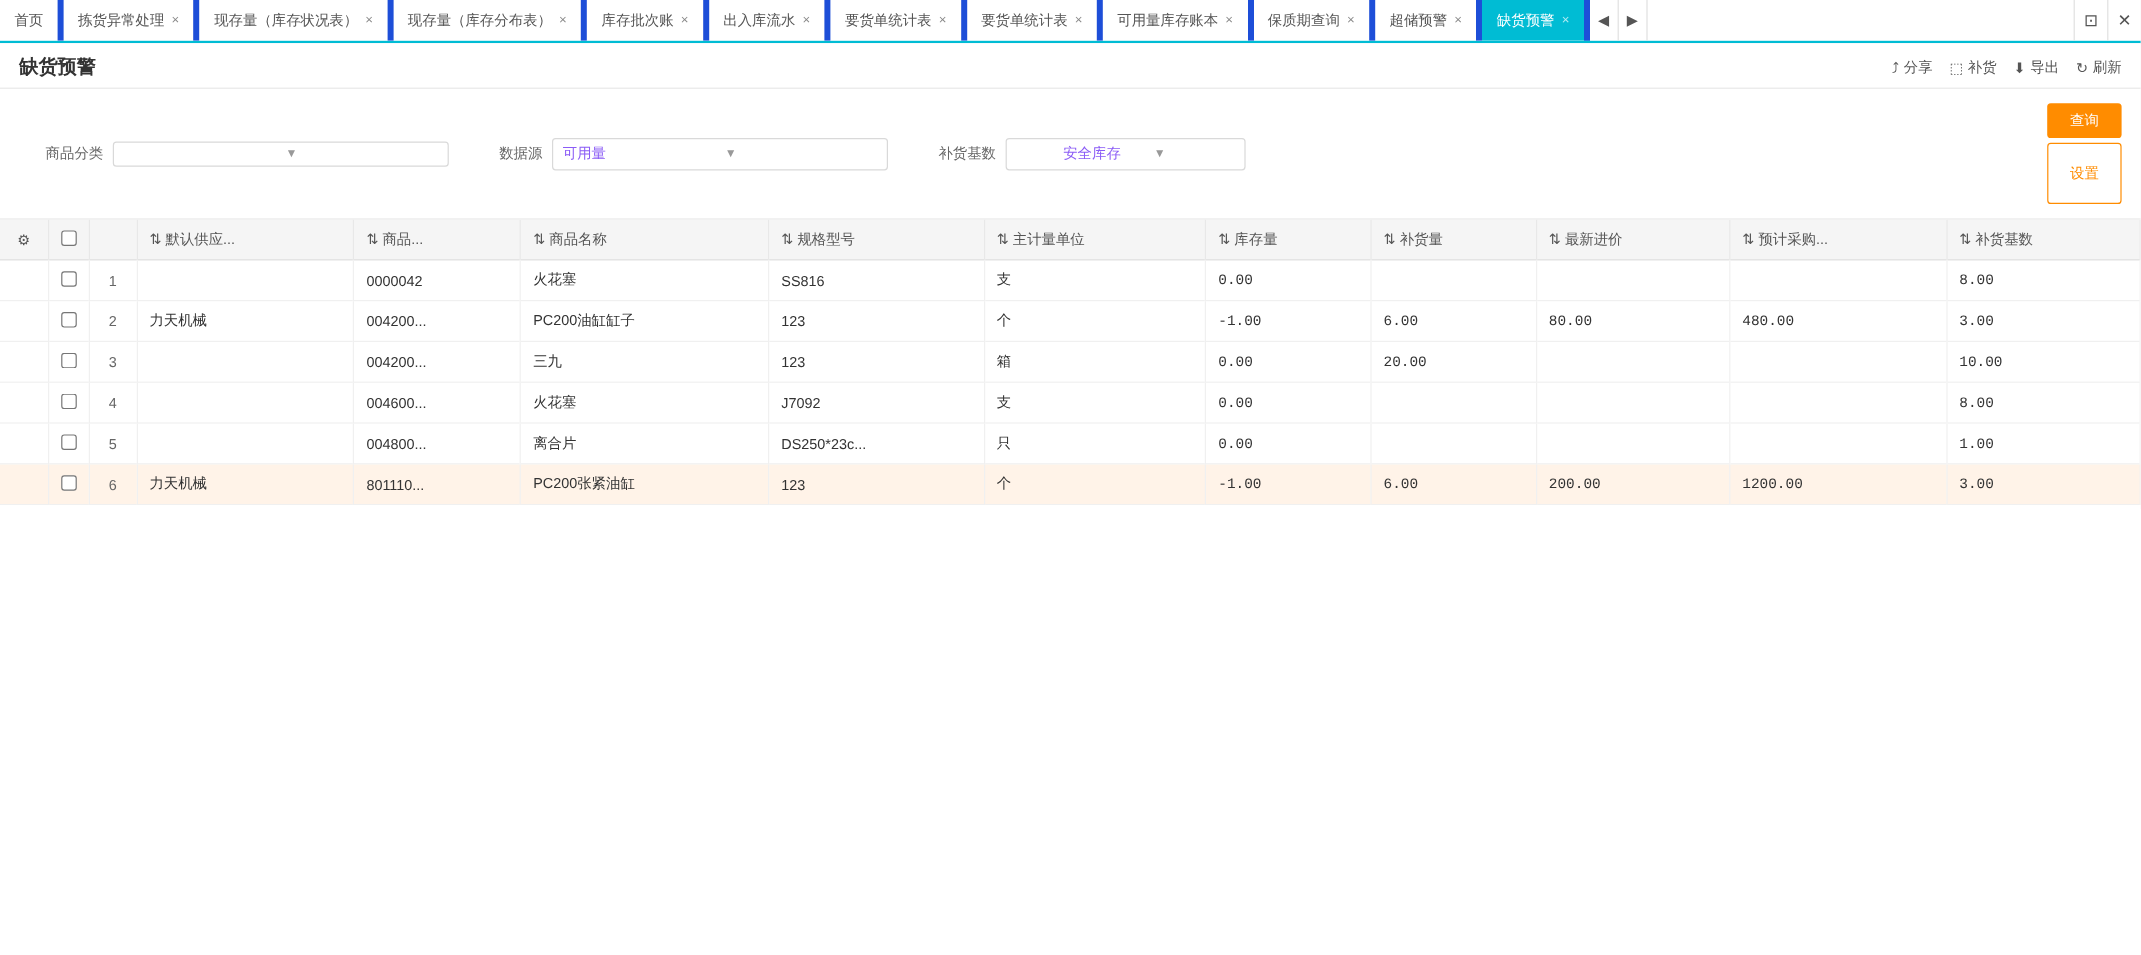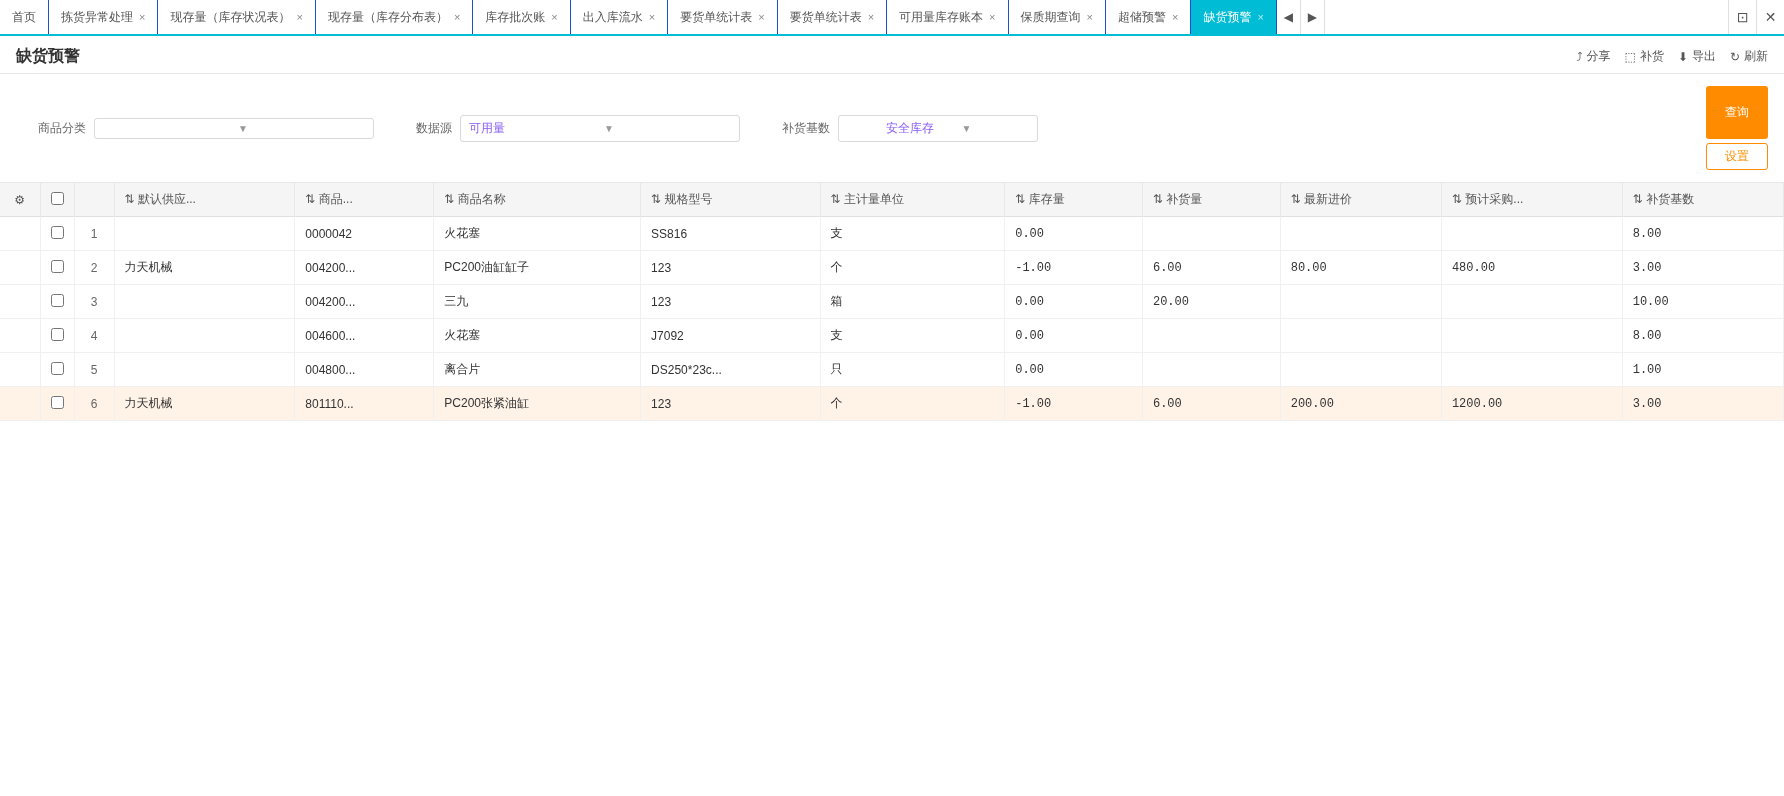--- a/index.html
+++ b/index.html
@@ -16,21 +16,21 @@
     }
     .tab-item {
       display: flex;
       align-items: center;
       padding: 0 12px;
       height: 100%;
       white-space: nowrap;
       cursor: pointer;
       font-size: 12px;
       color: #555;
-      border-right: 1px solid #1d4ed8;
+      border-right: 5px solid #1d4ed8;
       position: relative;
     }
     .tab-item.active {
       background: #00bcd4;
       color: #fff;
     }
     .tab-item .tab-close {
       margin-left: 6px;
       font-size: 11px;
       cursor: pointer;
@@ -136,30 +136,30 @@
       margin-left: auto;
       display: flex;
       flex-direction: column;
       gap: 4px;
     }
     .btn-query {
       background: #ff8c00;
       color: #fff;
       border: none;
       border-radius: 3px;
-      padding: 18px 18px;
+      padding: 6px 18px;
       cursor: pointer;
       font-size: 12px;
     }
     .btn-settings {
       background: #fff;
       color: #ff8c00;
       border: 1px solid #ff8c00;
       border-radius: 3px;
-      padding: 4px 18px;
+      padding: 16px 18px;
       cursor: pointer;
       font-size: 12px;
     }
 
     
     .table-container {
       padding: 0;
       overflow-x: auto;
     }
     table {

